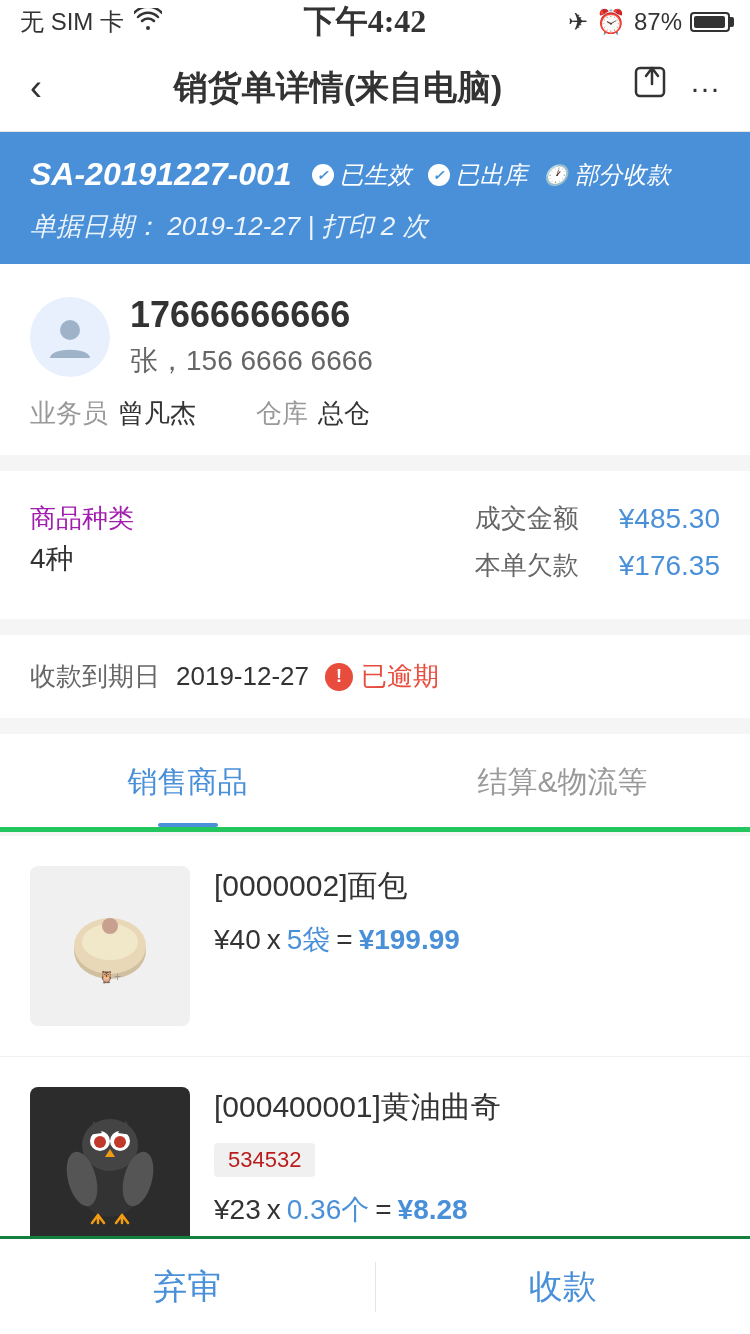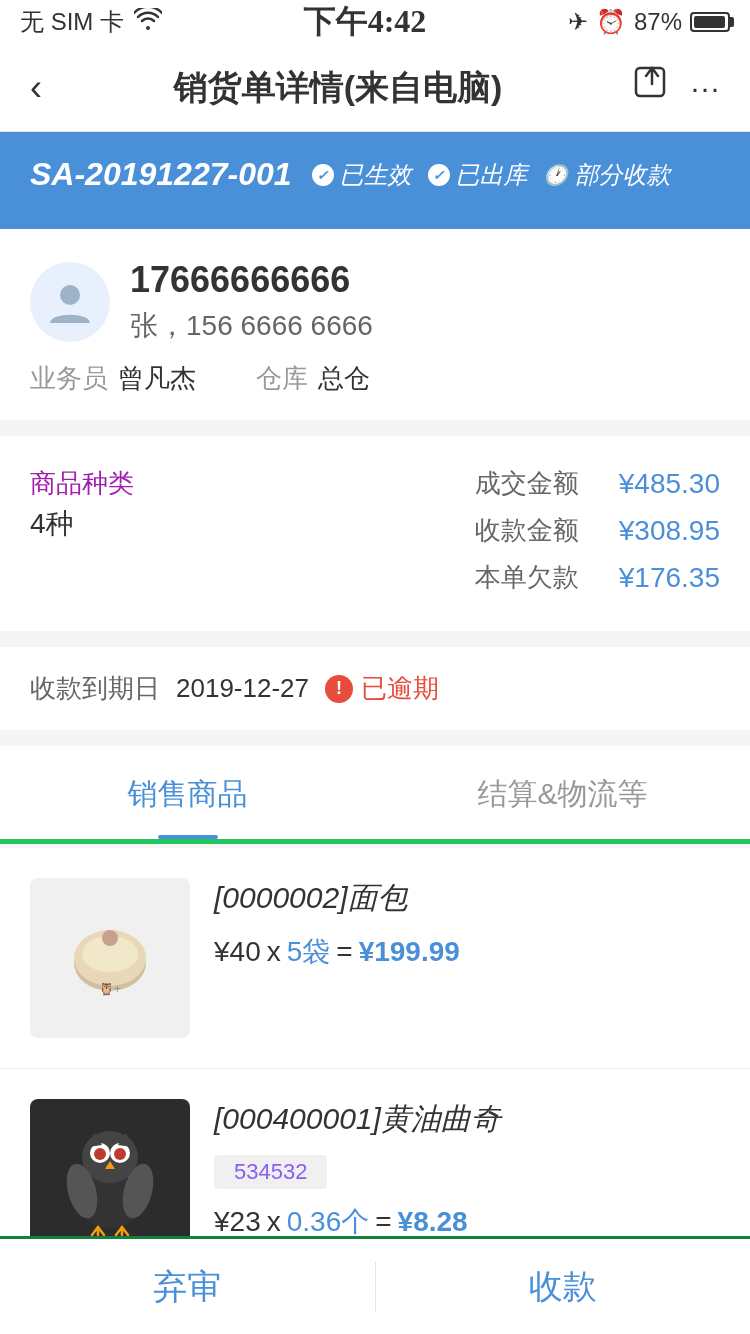--- a/index.html
+++ b/index.html
@@ -299,28 +299,27 @@
       background: #2c2c2c;
     }
     .product-info {
       flex: 1;
     }
     .product-name {
       font-size: 30px;
       color: #333;
       font-weight: 500;
       margin-bottom: 14px;
-      font-style: italic;
     }
     .product-tag {
       display: inline-block;
       background: #f0f0f0;
-      color: #8b5cf6;
+      color: #b91c1c;
       font-size: 22px;
-      padding: 4px 20px;
+      padding: 4px 14px;
       border-radius: 4px;
       margin-bottom: 14px;
     }
     .product-price-row {
       display: flex;
       align-items: center;
       font-size: 28px;
       color: #333;
       gap: 6px;
     }
@@ -423,20 +422,25 @@
       <span class="status-tag">
         <span class="check-icon">✓</span>
         <span>已出库</span>
       </span>
       <span class="status-tag">
         <span class="clock-icon">🕐</span>
         <span>部分收款</span>
       </span>
     </div>
   </div>
+  <div class="order-date-row">
+    <span>单据日期：</span>
+    <span>2019-12-27</span>
+    <span>| 打印 2 次</span>
+  </div>
 </div>
 
 <div class="customer-section">
   <div class="customer-top">
     <div class="avatar">
       <svg viewBox="0 0 50 50" fill="none">
         <circle cx="25" cy="18" r="10" fill="#9fb3c8"></circle>
         <path d="M5 46c0-11 40-11 40 0" fill="#9fb3c8"></path>
       </svg>
     </div>
@@ -461,24 +465,20 @@
 
 <div class="summary-section">
   <div class="summary-left">
     <div class="label">商品种类</div>
     <div class="value">4种</div>
   </div>
   <div class="summary-right">
     <div class="row">
       <span class="row-label">成交金额</span>
       <span class="row-value">¥485.30</span>
-    </div>
-    <div class="row">
-      <span class="row-label">收款金额</span>
-      <span class="row-value">¥308.95</span>
     </div>
     <div class="row">
       <span class="row-label">本单欠款</span>
       <span class="row-value">¥176.35</span>
     </div>
   </div>
 </div>
 
 <div class="due-section">
   <span class="due-label">收款到期日</span>

